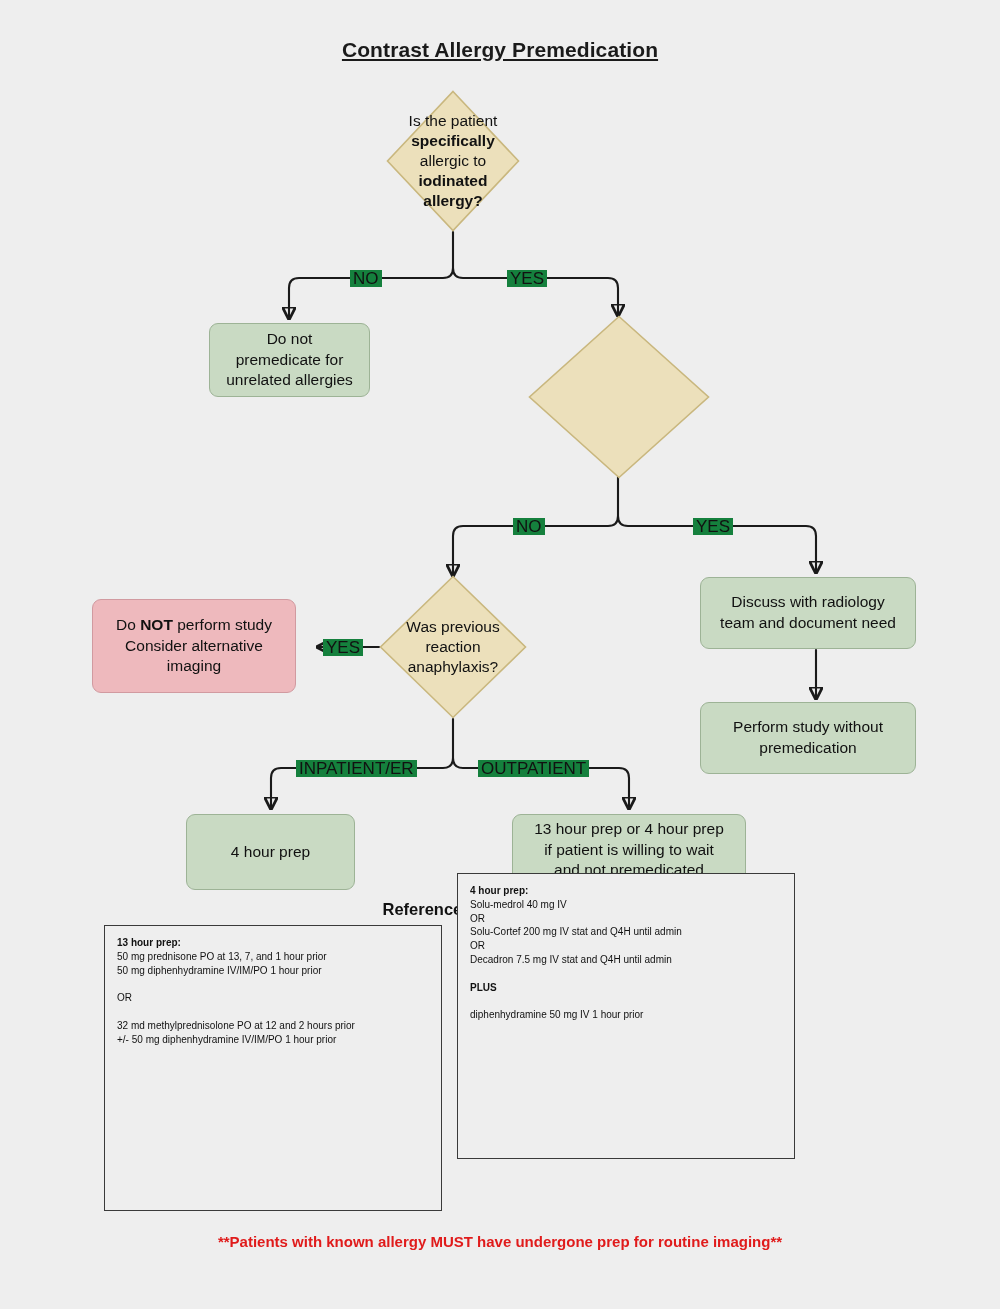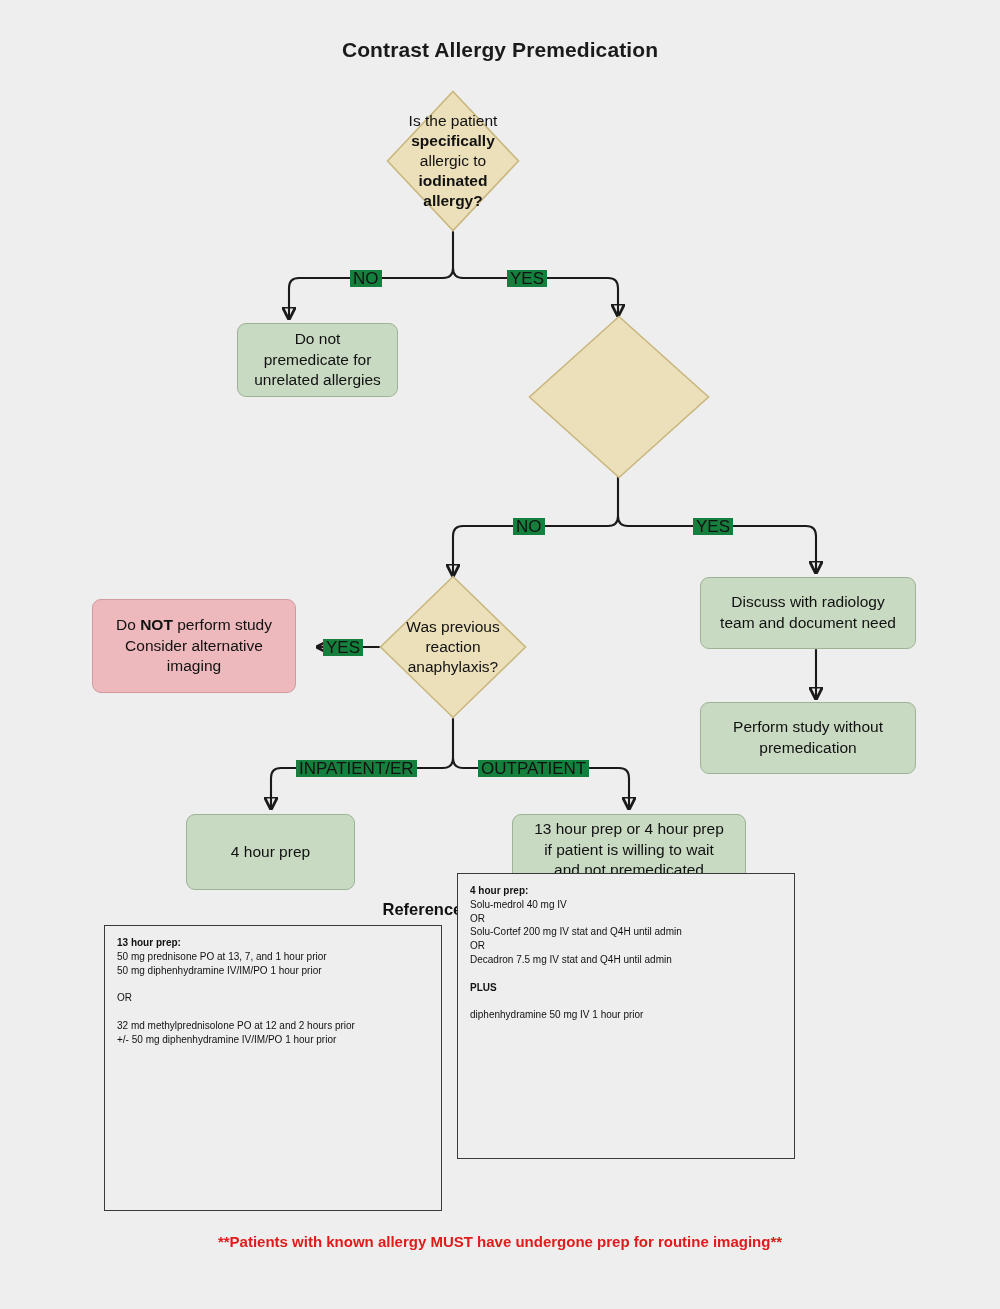--- a/index.html
+++ b/index.html
@@ -23,20 +23,21 @@
   #chart-title {
     position: absolute;
     left: 0;
     top: 38px;
     width: 1000px;
     text-align: center;
     font-size: 21px;
     font-weight: bold;
     color: #1a1a1a;
     letter-spacing: .1px;
+    text-decoration: underline;
   }
 
   
   #connectors {
     position: absolute;
     left: 0;
     top: 0;
     width: 1000px;
     height: 1309px;
     pointer-events: none;
@@ -191,21 +192,21 @@
       <b>specifically</b><br>
       <span>allergic to</span><br>
       <b>iodinated</b><br>
       <b>allergy?</b>
     </div>
   </div>
 
   <div class="edge-label" style="left:350px; top:270px;">NO</div>
   <div class="edge-label" style="left:507px; top:270px;">YES</div>
 
-  <div class="node green" style="left:209px; top:323px; width:161px; height:74px;margin-left:28px;">
+  <div class="node green" style="left:209px; top:323px; width:161px; height:74px;">
     <div>
       <span>Do not</span><br>
       <span>premedicate for</span><br>
       <span>unrelated allergies</span>
     </div>
   </div>
 
   <div class="diamond" style="left:528px; top:315px; width:182px; height:164px;">
     <svg class="shape" viewBox="0 0 182 164" preserveAspectRatio="none">
       <polygon points="91,1.5 180.5,82 91,162.5 1.5,82" fill="#ece0bb" stroke="#c9b77e" stroke-width="1.6"></polygon>

